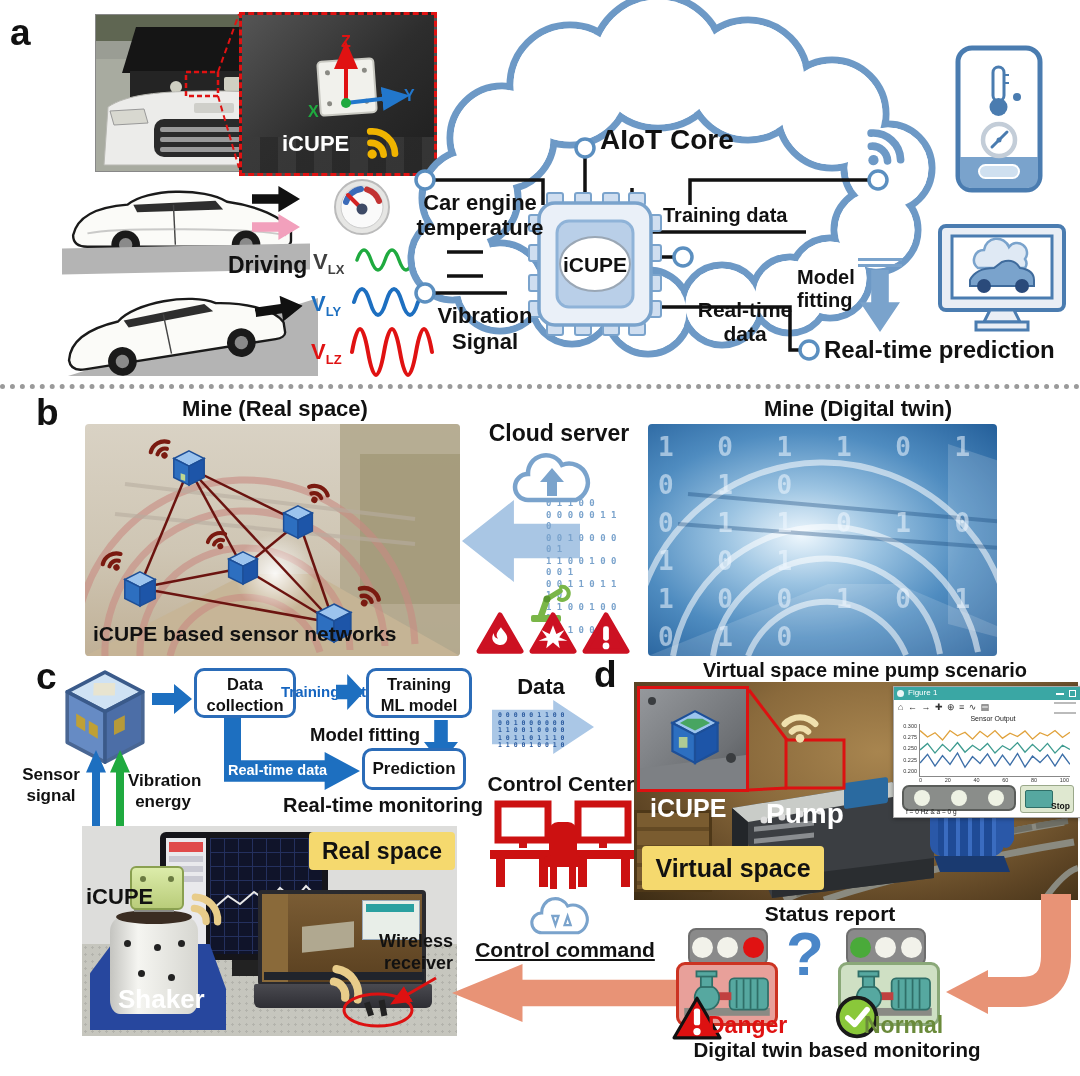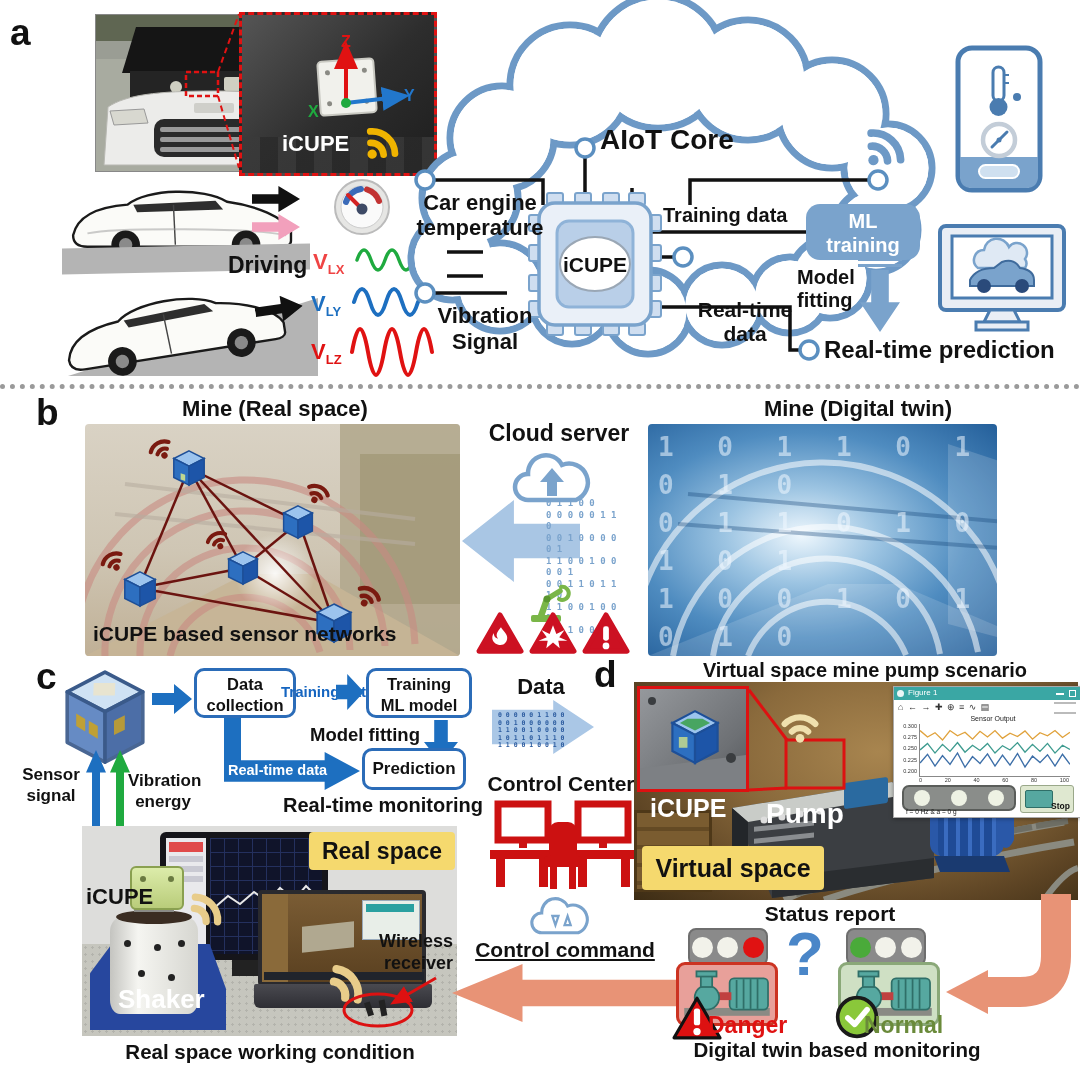--- a/index.html
+++ b/index.html
@@ -107,21 +107,21 @@
 
 <svg class="abs" style="left:333px;top:178px;" width="58" height="58" viewBox="0 0 58 58">
   <circle cx="29" cy="29" r="27" fill="#e6e6e4" stroke="#bbb" stroke-width="2"></circle>
   <circle cx="29" cy="29" r="21" fill="#fafafa" stroke="#ccc"></circle>
   <path d="M13,24 A19,19 0 0 1 28,11" stroke="#3a6ab8" stroke-width="6" fill="none" stroke-linecap="round"></path>
   <path d="M34,11.5 A19,19 0 0 1 46,23" stroke="#c23333" stroke-width="6" fill="none" stroke-linecap="round"></path>
   <line x1="29" y1="31" x2="15" y2="17" stroke="#d42222" stroke-width="4" stroke-linecap="round"></line>
   <circle cx="29" cy="31" r="5.5" fill="#3e4a66"></circle>
 </svg>
 
-<div class="abs b" style="left:313px;top:249px;color:#ef4444;font-size:22px;"><span>V</span><sub style="font-size:13px;">LX</sub></div>
+<div class="abs b" style="left:313px;top:249px;color:#404040;font-size:22px;"><span>V</span><sub style="font-size:13px;">LX</sub></div>
 <svg class="abs" style="left:355px;top:247px;" width="70" height="26" viewBox="0 0 70 26">
   <path d="M2,13 q7,-20 14,0 t14,0 t14,0 t14,0" stroke="#1faa3f" stroke-width="3.5" fill="none" stroke-linecap="round"></path>
 </svg>
 <div class="abs b" style="left:311px;top:291px;color:#1d6fc0;font-size:22px;"><span>V</span><sub style="font-size:13px;">LY</sub></div>
 <svg class="abs" style="left:352px;top:286px;" width="78" height="32" viewBox="0 0 78 32">
   <path d="M2,16 q8,-26 16,0 t16,0 t16,0 t16,0" stroke="#1d6fc0" stroke-width="4" fill="none" stroke-linecap="round"></path>
 </svg>
 <div class="abs b" style="left:311px;top:339px;color:#e01212;font-size:22px;"><span>V</span><sub style="font-size:13px;">LZ</sub></div>
 <svg class="abs" style="left:350px;top:326px;" width="84" height="52" viewBox="0 0 84 52">
   <path d="M2,26 q8,-46 16,0 t16,0 t16,0 t16,0 t16,0" stroke="#e01212" stroke-width="4" fill="none" stroke-linecap="round"></path>
@@ -220,24 +220,20 @@
 <div class="abs b ctr" style="left:415px;top:303px;width:140px;font-size:22px;line-height:26px;">
   <div>Vibration</div>
       <div>Signal</div>
 </div>
 <div class="abs b" style="left:663px;top:204px;font-size:20px;">Training data</div>
 <div class="abs b ctr" style="left:688px;top:298px;width:114px;font-size:21px;line-height:24px;">
   <div>Real-time</div>
       <div>data</div>
 </div>
 
-<div class="abs ctr" style="left:806px;top:204px;width:114px;height:56px;background:#7aa3cc;border-radius:14px;color:#fff;font-weight:bold;font-size:20px;line-height:24px;padding-top:5px;box-sizing:border-box;">
-  <div>ML</div>
-      <div>training</div>
-</div>
 <div class="abs b" style="left:797px;top:266px;font-size:20px;line-height:23px;">
   <div>Model</div>
       <div>fitting</div>
 </div>
 <div class="abs" style="left:858px;top:258px;width:44px;height:3px;background:#7aa3cc;"></div>
 <div class="abs" style="left:858px;top:264px;width:44px;height:3px;background:#7aa3cc;"></div>
 <div class="abs" style="left:860px;top:270px;width:40px;height:62px;background:#7aa3cc;clip-path:polygon(28% 0,72% 0,72% 52%,100% 52%,50% 100%,0 52%,28% 52%);"></div>
 <div class="abs b" style="left:824px;top:336px;font-size:24px;">Real-time prediction</div>
 
 <svg class="abs" style="left:856px;top:112px;transform:rotate(42deg);color:#6d99c6;" width="64" height="64" viewBox="0 0 100 100">
@@ -535,21 +531,20 @@
             <polygon points="0,0 7,3 0,6" fill="#d11"></polygon>
           </marker>
         </defs>
     <ellipse cx="46" cy="38" rx="34" ry="16" fill="none" stroke="#d11" stroke-width="3"></ellipse>
     <line x1="104" y1="6" x2="66" y2="28" stroke="#d11" stroke-width="3" marker-end="url(#ra)"></line>
     <rect x="34" y="30" width="6" height="14" fill="#222" transform="rotate(-18 37 37)"></rect>
     <rect x="48" y="28" width="6" height="16" fill="#222" transform="rotate(-10 51 36)"></rect>
   </svg>
   <div class="abs b" style="left:36px;top:158px;font-size:26px;color:#fff;">Shaker</div>
 </div>
-<div class="abs b ctr" style="left:110px;top:1040px;width:320px;font-size:20.5px;">Real space working condition</div>
 
 <div class="abs b ctr" style="left:498px;top:674px;width:86px;font-size:22px;">Data</div>
 <div class="abs" style="left:492px;top:700px;width:102px;height:54px;background:#aac7e6;clip-path:polygon(0 18%,60% 18%,60% 0,100% 50%,60% 100%,60% 82%,0 82%);"></div>
 <div class="abs pre" style="left:498px;top:712px;width:70px;font-family:'DejaVu Sans Mono',monospace;font-size:6.5px;line-height:7.5px;color:#2a5a9e;font-weight:bold;">0 0 0 0 0 1 1 0 0
 0 0 1 0 0 0 0 0 0
 1 1 0 0 1 0 0 0 0
 1 0 1 1 0 1 1 1 0
 1 1 0 0 1 0 0 1 0</div>
 
 <div class="abs b ctr" style="left:478px;top:772px;width:166px;font-size:21px;">Control Center</div>

